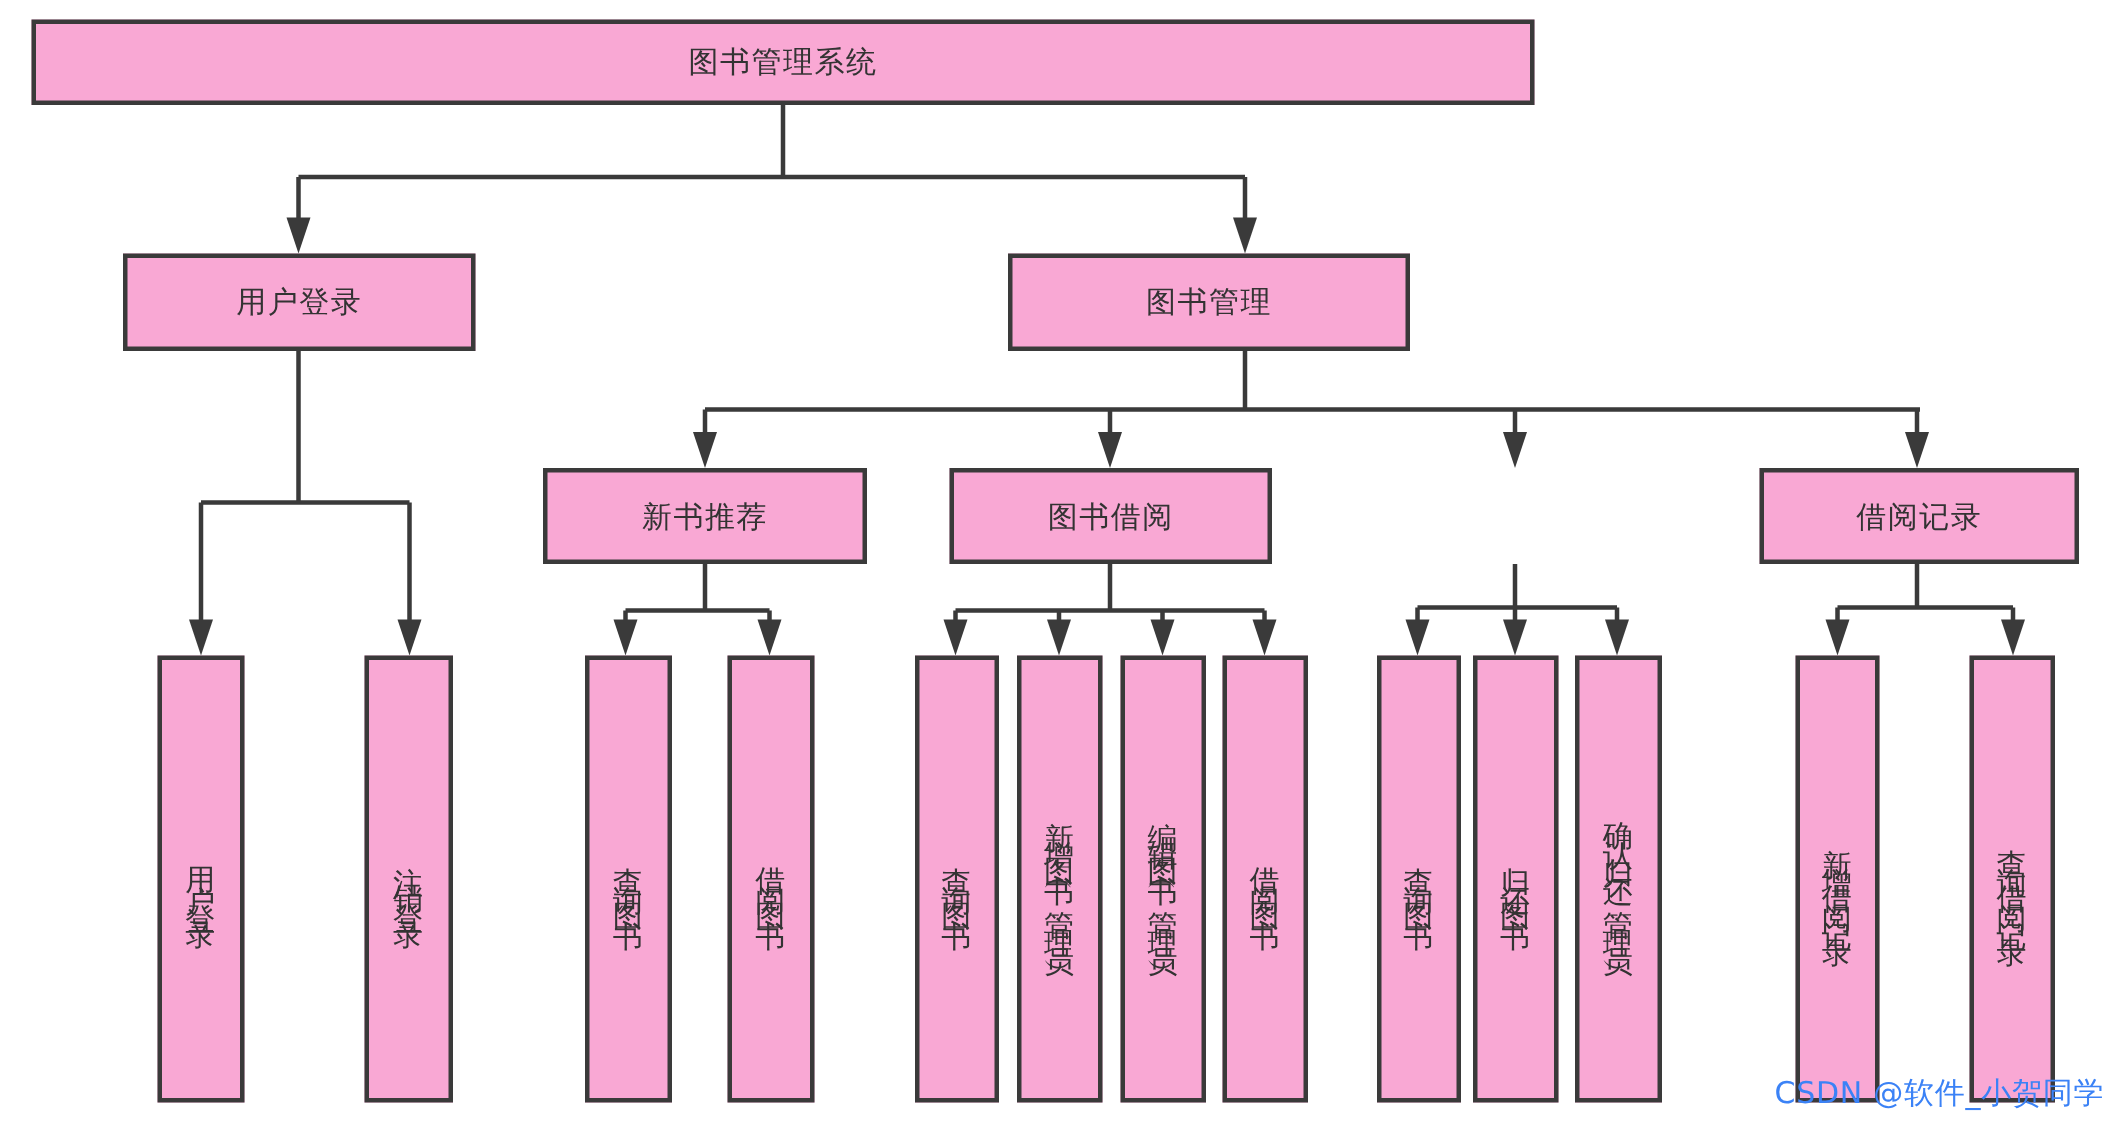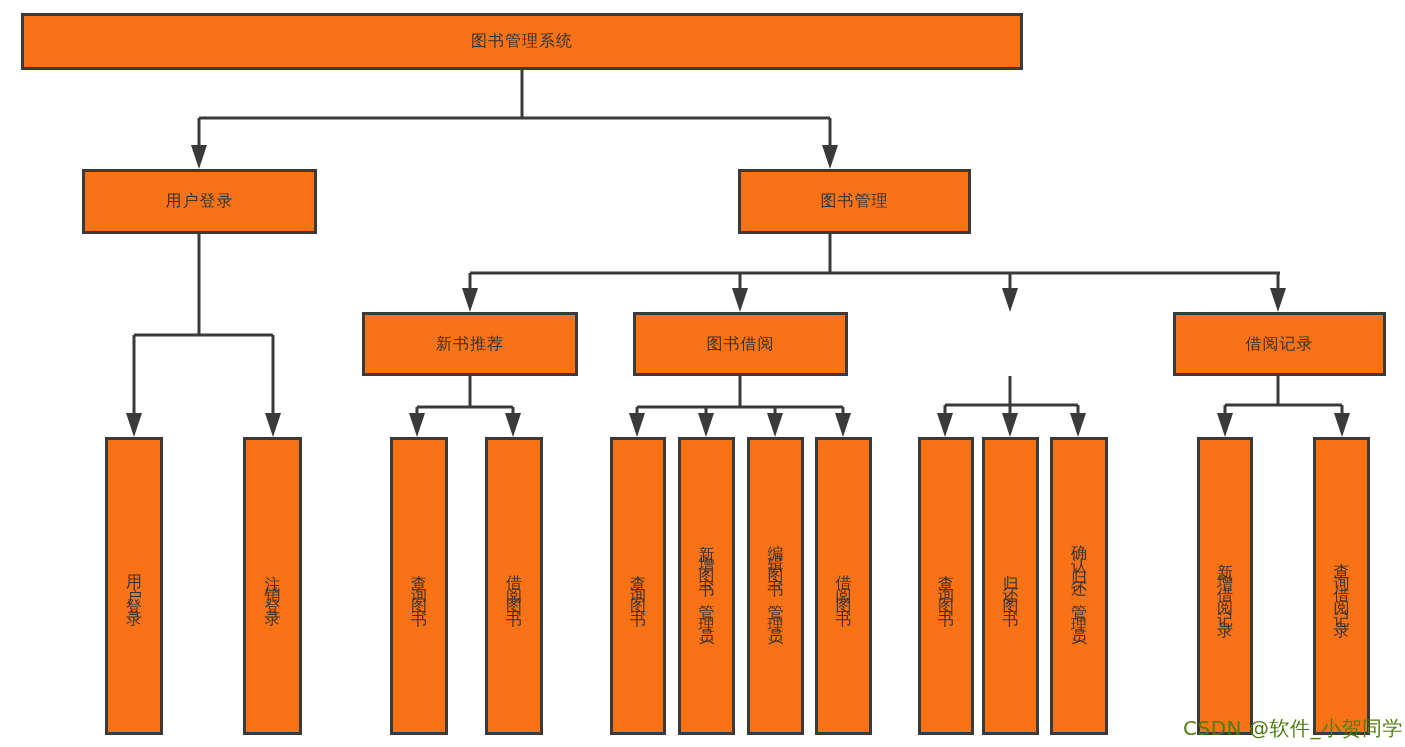--- a/index.html
+++ b/index.html
@@ -16,45 +16,45 @@
   }
   #connectors {
     position: absolute;
     left: 0; top: 0;
     z-index: 1;
   }
   .node, .leaf {
     position: absolute;
     box-sizing: border-box;
     border: 3px solid #3a3a3a;
-    background: #f97316;
+    background: #f9a8d4;
     display: flex;
     align-items: center;
     justify-content: center;
     color: #333333;
-    font-size: 16px;
+    font-size: 20px;
     z-index: 2;
   }
   .node span {
     letter-spacing: 1px;
     white-space: nowrap;
   }
   .leaf span {
     writing-mode: vertical-rl;
     text-orientation: mixed;
     letter-spacing: 12px;
     line-height: 1;
     white-space: nowrap;
   }
   .watermark {
     position: absolute;
     left: 1183px;
     top: 715px;
     font-size: 20px;
-    color: #4d7c0f;
+    color: #3b82f6;
     letter-spacing: 0.5px;
     white-space: nowrap;
     z-index: 3;
   }
 </style>
 </head>
 <body>
 
 <div id="diagram">
 
@@ -101,21 +101,21 @@
     </g>
   </svg>
 
   <div class="node" style="left:21px;top:13px;width:1002px;height:57px">
     <span>图书管理系统</span>
   </div>
 
   <div class="node" style="left:82px;top:169px;width:235px;height:65px">
     <span>用户登录</span>
   </div>
-  <div class="node" style="left:738px;top:169px;width:233px;height:65px">
+  <div class="node" style="left:672px;top:169px;width:268px;height:65px">
     <span>图书管理</span>
   </div>
 
   <div class="node" style="left:633px;top:312px;width:215px;height:64px">
     <span>图书借阅</span>
   </div>
   <div class="node" style="left:362px;top:312px;width:216px;height:64px">
     <span>新书推荐</span>
   </div>
   <div class="node" style="left:1173px;top:312px;width:213px;height:64px">

